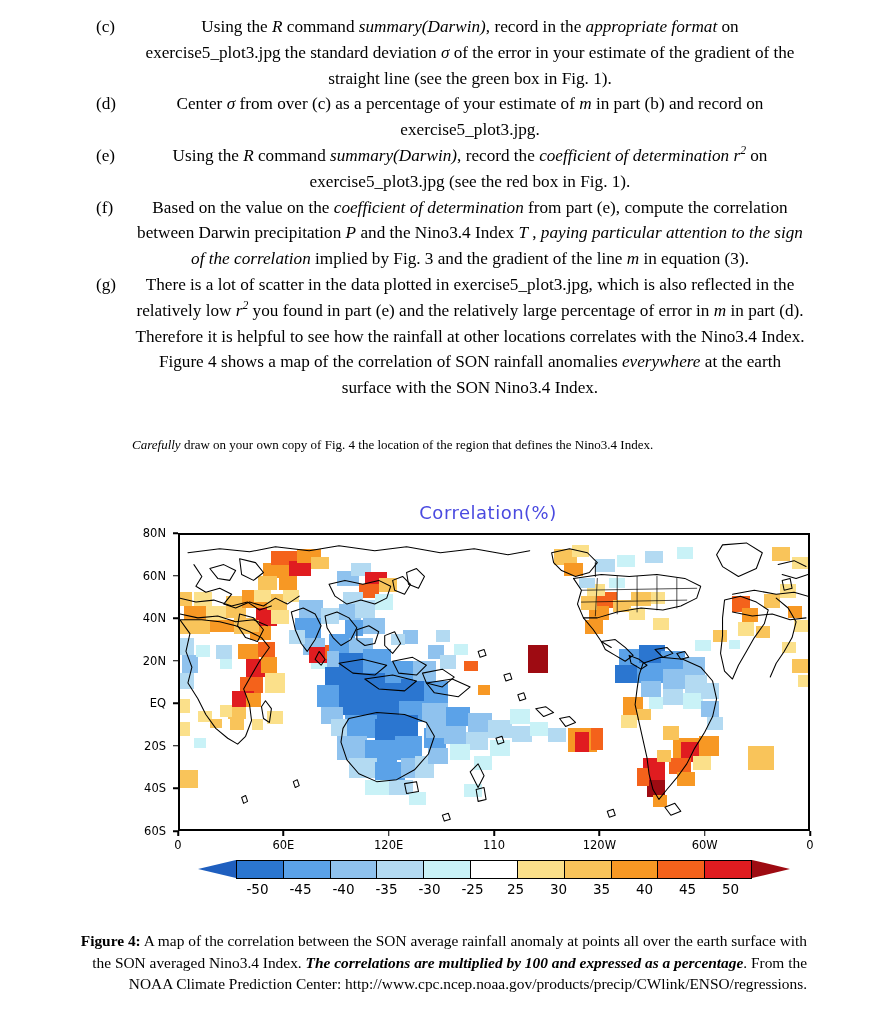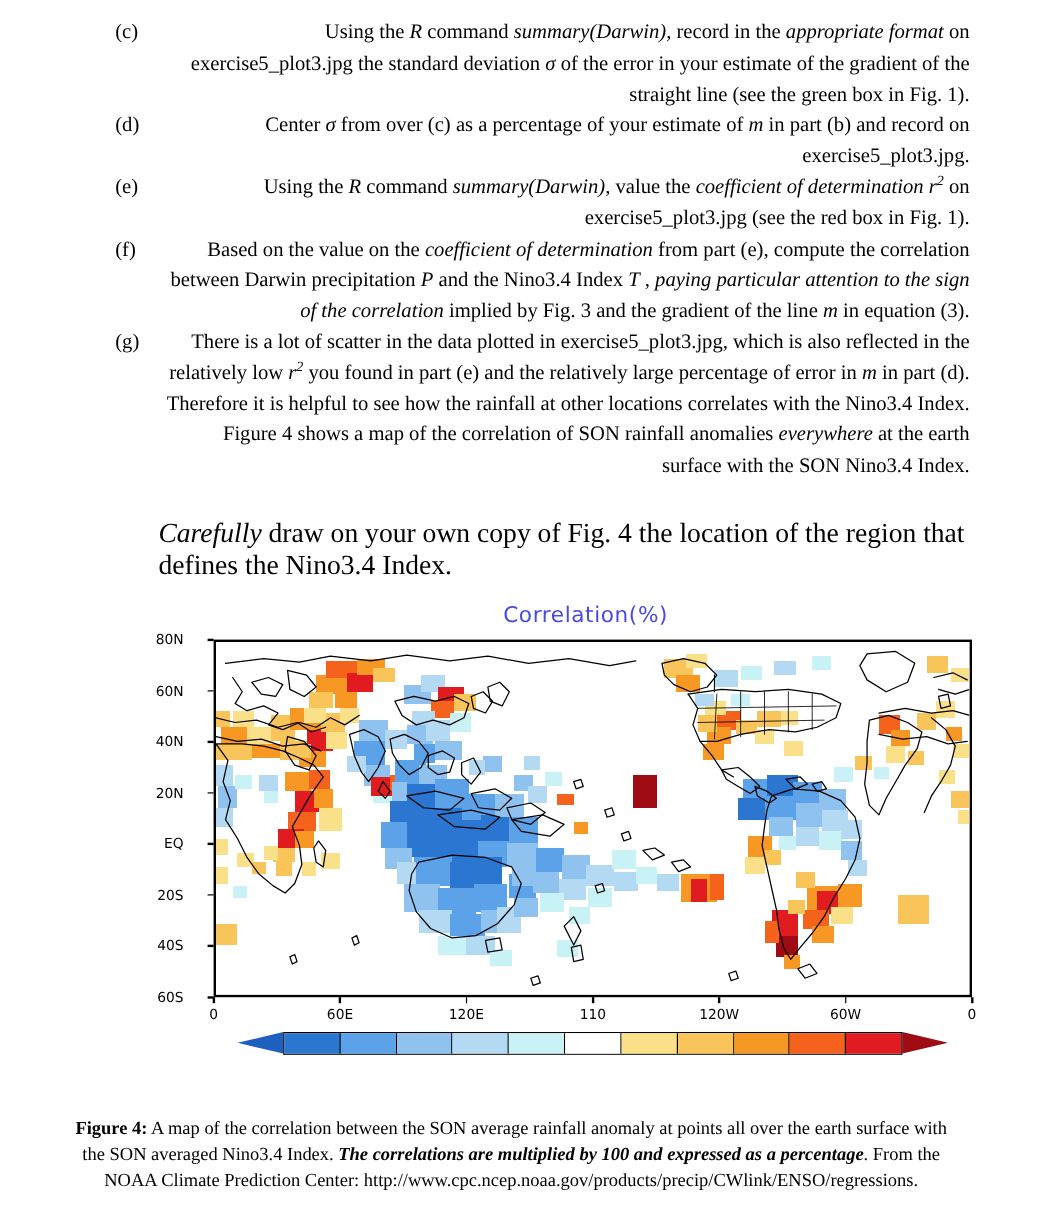--- a/index.html
+++ b/index.html
@@ -30,30 +30,30 @@
     line-height: 25.8px;
     margin-bottom: 0px;
   }
   .qlabel {
     width: 36px;
     flex: 0 0 36px;
     text-align: left;
   }
   .qbody {
     flex: 1 1 auto;
-    text-align: right;
+    text-align: center;
   }
   .bi { font-style: italic; font-weight: bold; }
   sup { font-size: 0.68em; vertical-align: super; line-height: 0; }
   .para-indent {
     position: absolute;
     left: 132px;
     top: 432px;
     width: 676px;
-    font-size: 23px;
+    font-size: 13px;
     line-height: 25.8px;
   }
 
   
   .figure-wrap {
     position: absolute;
     left: 0px;
     top: 498px;
     width: 844px;
     height: 420px;
@@ -87,21 +87,21 @@
     left: 0; top: 0;
     width: 100%;
     height: 100%;
   }
 
   
   .ylab {
     position: absolute;
     right: 100%;
     transform: translateY(-50%);
-    margin-right: 25px;
+    margin-right: 12px;
     font-family: "DejaVu Sans", sans-serif;
     font-size: 11.5px;
     white-space: nowrap;
     color: #000;
   }
   .ytick {
     position: absolute;
     right: 100%;
     width: 5px;
     height: 1.5px;
@@ -184,43 +184,43 @@
     position: absolute;
     transform: translateX(-50%);
     font-family: "DejaVu Sans", sans-serif;
     font-size: 13.5px;
     white-space: nowrap;
   }
 
   
   .caption {
     position: absolute;
-    left: 56px;
+    left: 67px;
     top: 930px;
     width: 740px;
-    text-align: center;
+    text-align: right;
     font-size: 15.4px;
     line-height: 21.5px;
   }
 </style>
 </head>
 <body>
 
 <div class="qlist">
   <div class="qitem">
     <span class="qlabel">(c)</span>
     <span class="qbody"><span>Using the </span><i>R</i><span> command </span><i>summary(Darwin)</i><span>, record in the </span><i>appropriate format</i><span> on exercise5_plot3.jpg the standard deviation </span><i>σ</i><span> of the error in your estimate of the gradient of the straight line (see the green box in Fig. 1).</span></span>
   </div>
   <div class="qitem">
     <span class="qlabel">(d)</span>
     <span class="qbody"><span>Center </span><i>σ</i><span> from over (c) as a percentage of your estimate of </span><i>m</i><span> in part (b) and record on exercise5_plot3.jpg.</span></span>
   </div>
   <div class="qitem">
     <span class="qlabel">(e)</span>
-    <span class="qbody"><span>Using the </span><i>R</i><span> command </span><i>summary(Darwin)</i><span>, value the </span><i>coefficient of determination</i><span> </span><i>r</i><sup style="font-style: italic;">2</sup><span> on exercise5_plot3.jpg (see the red box in Fig. 1).</span></span>
+    <span class="qbody"><span>Using the </span><i>R</i><span> command </span><i>summary(Darwin)</i><span>, record the </span><i>coefficient of determination</i><span> </span><i>r</i><sup style="font-style: italic;">2</sup><span> on exercise5_plot3.jpg (see the red box in Fig. 1).</span></span>
   </div>
   <div class="qitem">
     <span class="qlabel">(f)</span>
     <span class="qbody"><span>Based on the value on the </span><i>coefficient of determination</i><span> from part (e), compute the correlation between Darwin precipitation </span><i>P</i><span> and the Nino3.4 Index </span><i>T</i><span> , </span><i>paying particular attention to the sign of the correlation</i><span> implied by Fig. 3 and the gradient of the line </span><i>m</i><span> in equation (3).</span></span>
   </div>
   <div class="qitem">
     <span class="qlabel">(g)</span>
     <span class="qbody"><span>There is a lot of scatter in the data plotted in exercise5_plot3.jpg, which is also reflected in the relatively low </span><i>r</i><sup style="font-style: italic;">2</sup><span> you found in part (e) and the relatively large percentage of error in </span><i>m</i><span> in part (d). Therefore it is helpful to see how the rainfall at other locations correlates with the Nino3.4 Index. Figure 4 shows a map of the correlation of SON rainfall anomalies </span><i>everywhere</i><span> at the earth surface with the SON Nino3.4 Index.</span></span>
   </div>
 </div>
@@ -597,16 +597,30 @@
         <div class="cbar-cell" style="background: rgb(143, 194, 238);"></div>
         <div class="cbar-cell" style="background: rgb(179, 218, 242);"></div>
         <div class="cbar-cell" style="background: rgb(201, 242, 247);"></div>
         <div class="cbar-cell" style="background: rgb(255, 255, 255);"></div>
         <div class="cbar-cell" style="background: rgb(251, 224, 138);"></div>
         <div class="cbar-cell" style="background: rgb(249, 196, 90);"></div>
         <div class="cbar-cell" style="background: rgb(247, 152, 36);"></div>
         <div class="cbar-cell" style="background: rgb(244, 98, 27);"></div>
         <div class="cbar-cell" style="background: rgb(224, 28, 32);"></div>
       </div>
+    <div class="cbar-ticks" id="cbar-ticks">
+        <div class="cbar-tick" style="left: 4.16667%;">-50</div>
+        <div class="cbar-tick" style="left: 12.5%;">-45</div>
+        <div class="cbar-tick" style="left: 20.8333%;">-40</div>
+        <div class="cbar-tick" style="left: 29.1667%;">-35</div>
+        <div class="cbar-tick" style="left: 37.5%;">-30</div>
+        <div class="cbar-tick" style="left: 45.8333%;">-25</div>
+        <div class="cbar-tick" style="left: 54.1667%;">25</div>
+        <div class="cbar-tick" style="left: 62.5%;">30</div>
+        <div class="cbar-tick" style="left: 70.8333%;">35</div>
+        <div class="cbar-tick" style="left: 79.1667%;">40</div>
+        <div class="cbar-tick" style="left: 87.5%;">45</div>
+        <div class="cbar-tick" style="left: 95.8333%;">50</div>
+      </div>
   </div>
 </div>
 
 <div class="caption"><b>Figure 4:</b><span> A map of the correlation between the SON average rainfall anomaly at points all over the earth surface with the SON averaged Nino3.4 Index. </span><span class="bi">The correlations are multiplied by 100 and expressed as a percentage</span><span>. From the NOAA Climate Prediction Center: http://www.cpc.ncep.noaa.gov/products/precip/CWlink/ENSO/regressions.</span></div>
 
 </body></html>

